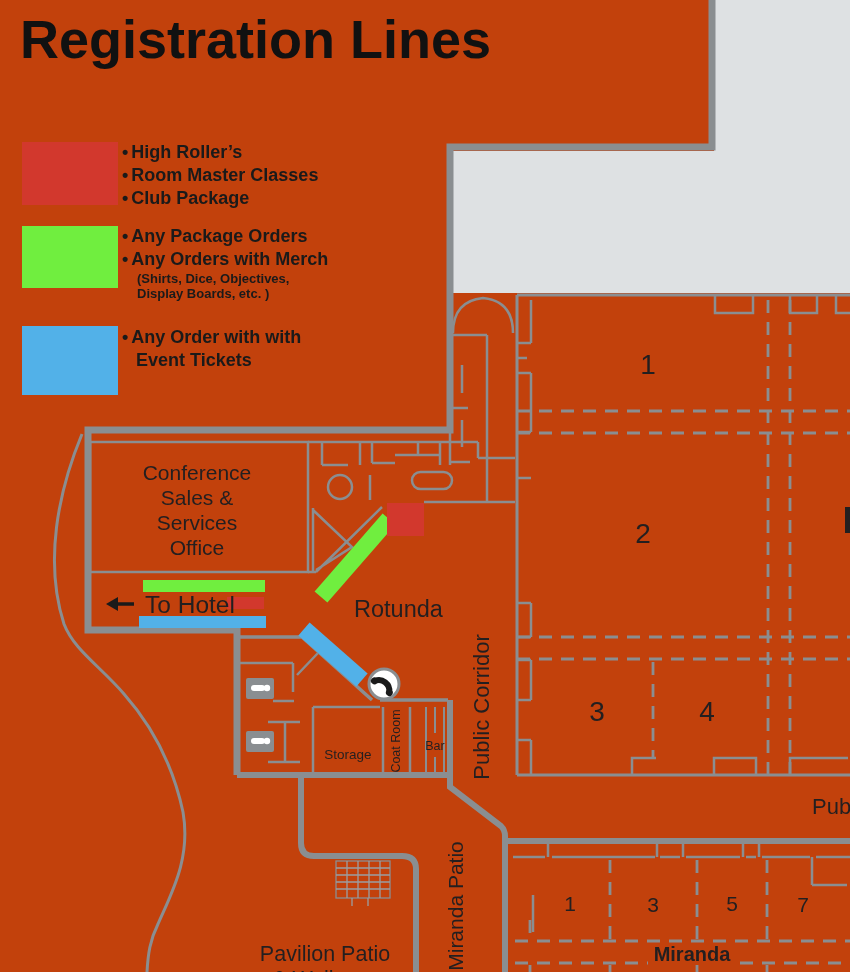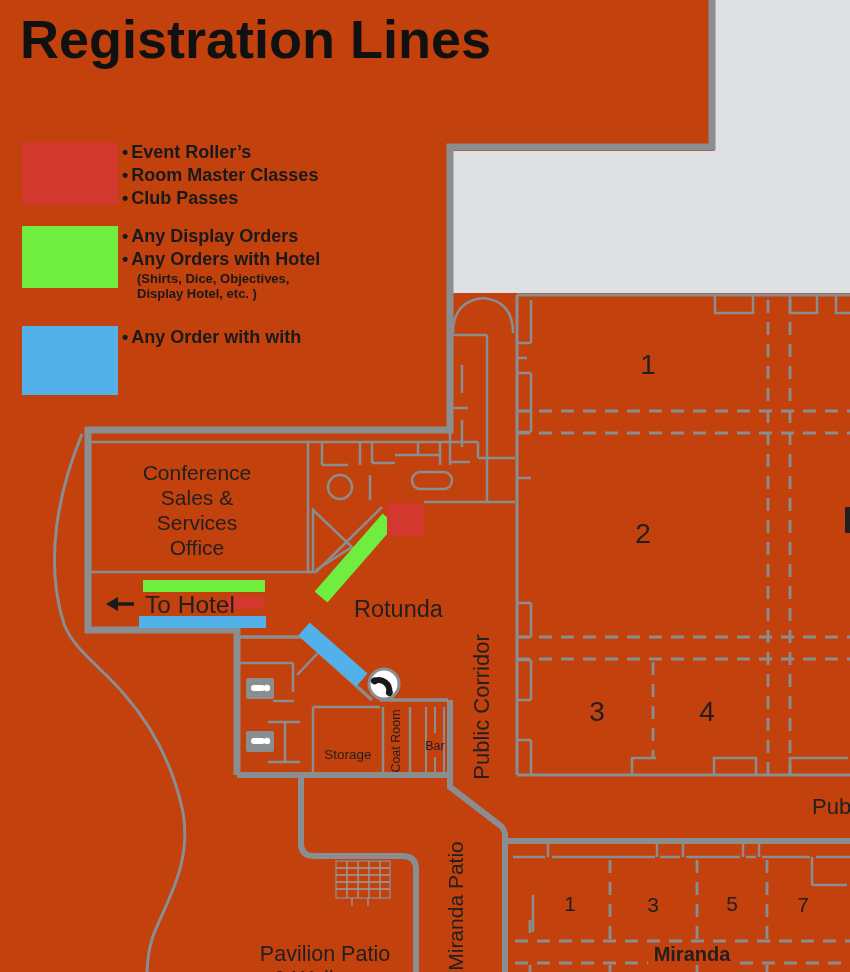--- a/index.html
+++ b/index.html
@@ -23,52 +23,53 @@
 <div class="stage">
 
   <h1 class="title">Registration Lines</h1>
 
   <div class="legend">
 
     <div class="swatch" style="left:22px;top:142px;width:96px;height:63px;background:#d2382d;"></div>
     <div class="ltext" style="left:122px;top:141px;">
       <div class="lline">
           <span class="bullet">•</span>
-          <span>Event Roller’s</span>
+          <span>High Roller’s</span>
         </div>
       <div class="lline">
           <span class="bullet">•</span>
           <span>Room Master Classes</span>
         </div>
       <div class="lline">
           <span class="bullet">•</span>
-          <span>Club Passes</span>
+          <span>Club Package</span>
         </div>
     </div>
 
     <div class="swatch" style="left:22px;top:226px;width:96px;height:62px;background:#70ee3f;"></div>
     <div class="ltext" style="left:122px;top:225px;">
       <div class="lline">
           <span class="bullet">•</span>
-          <span>Any Display Orders</span>
-        </div>
-      <div class="lline">
-          <span class="bullet">•</span>
-          <span>Any Orders with Hotel</span>
+          <span>Any Package Orders</span>
+        </div>
+      <div class="lline">
+          <span class="bullet">•</span>
+          <span>Any Orders with Merch</span>
         </div>
       <div class="subline">(Shirts, Dice, Objectives,</div>
-      <div class="subline">Display Hotel, etc. )</div>
+      <div class="subline">Display Boards, etc. )</div>
     </div>
 
     <div class="swatch" style="left:22px;top:326px;width:96px;height:69px;background:#52b1e8;"></div>
     <div class="ltext" style="left:122px;top:326px;">
       <div class="lline">
           <span class="bullet">•</span>
           <span>Any Order with with</span>
         </div>
+      <div class="contline">Event Tickets</div>
     </div>
   </div>
 
   <svg width="850" height="972" viewBox="0 0 850 972">
 
     <path d="M714,0 H850 V293 H453 V151 H714 Z" fill="#dee1e3"></path>
 
     <g stroke="#8a8e91" fill="none">
       <path stroke-width="7" d="M712,0 V147 H450 V430 H88 V630 H237 V775"></path>
       <path stroke-width="6" d="M237,775 H450 V700"></path>

